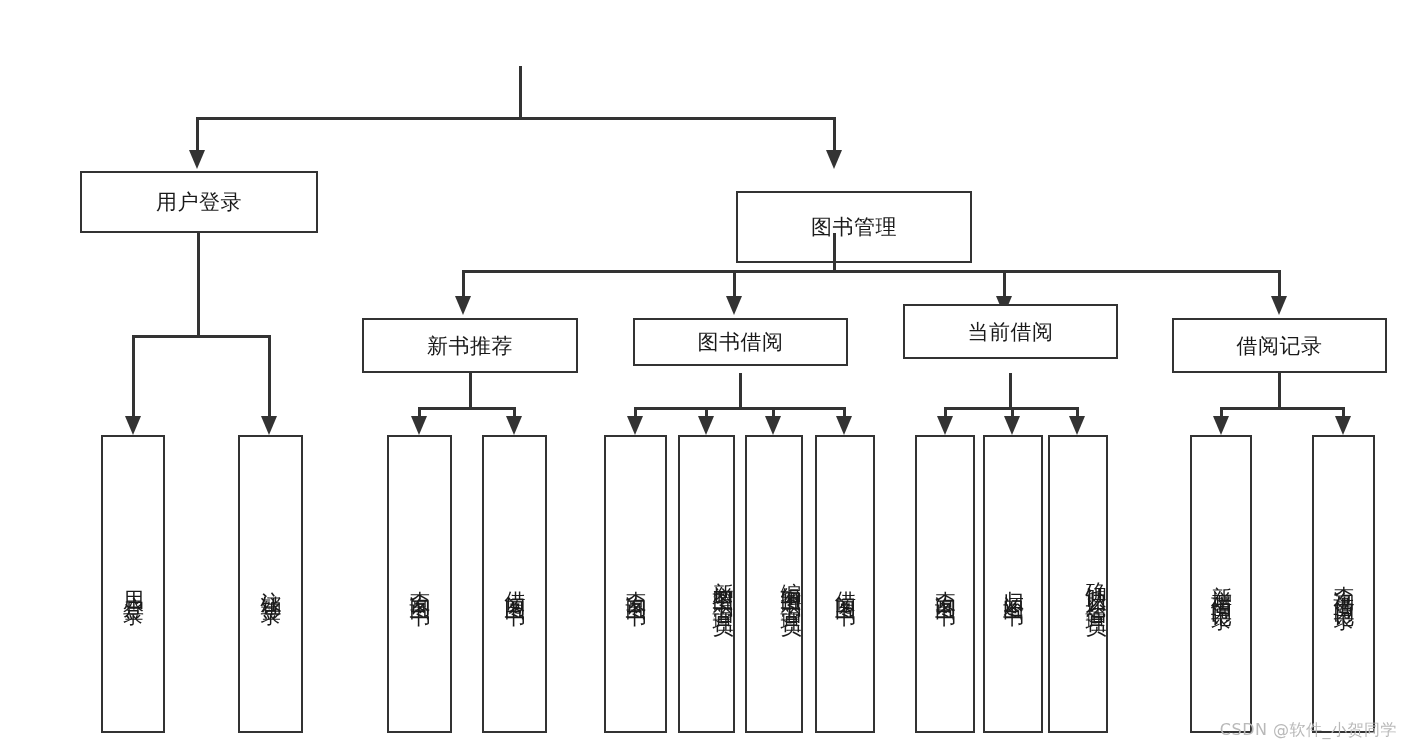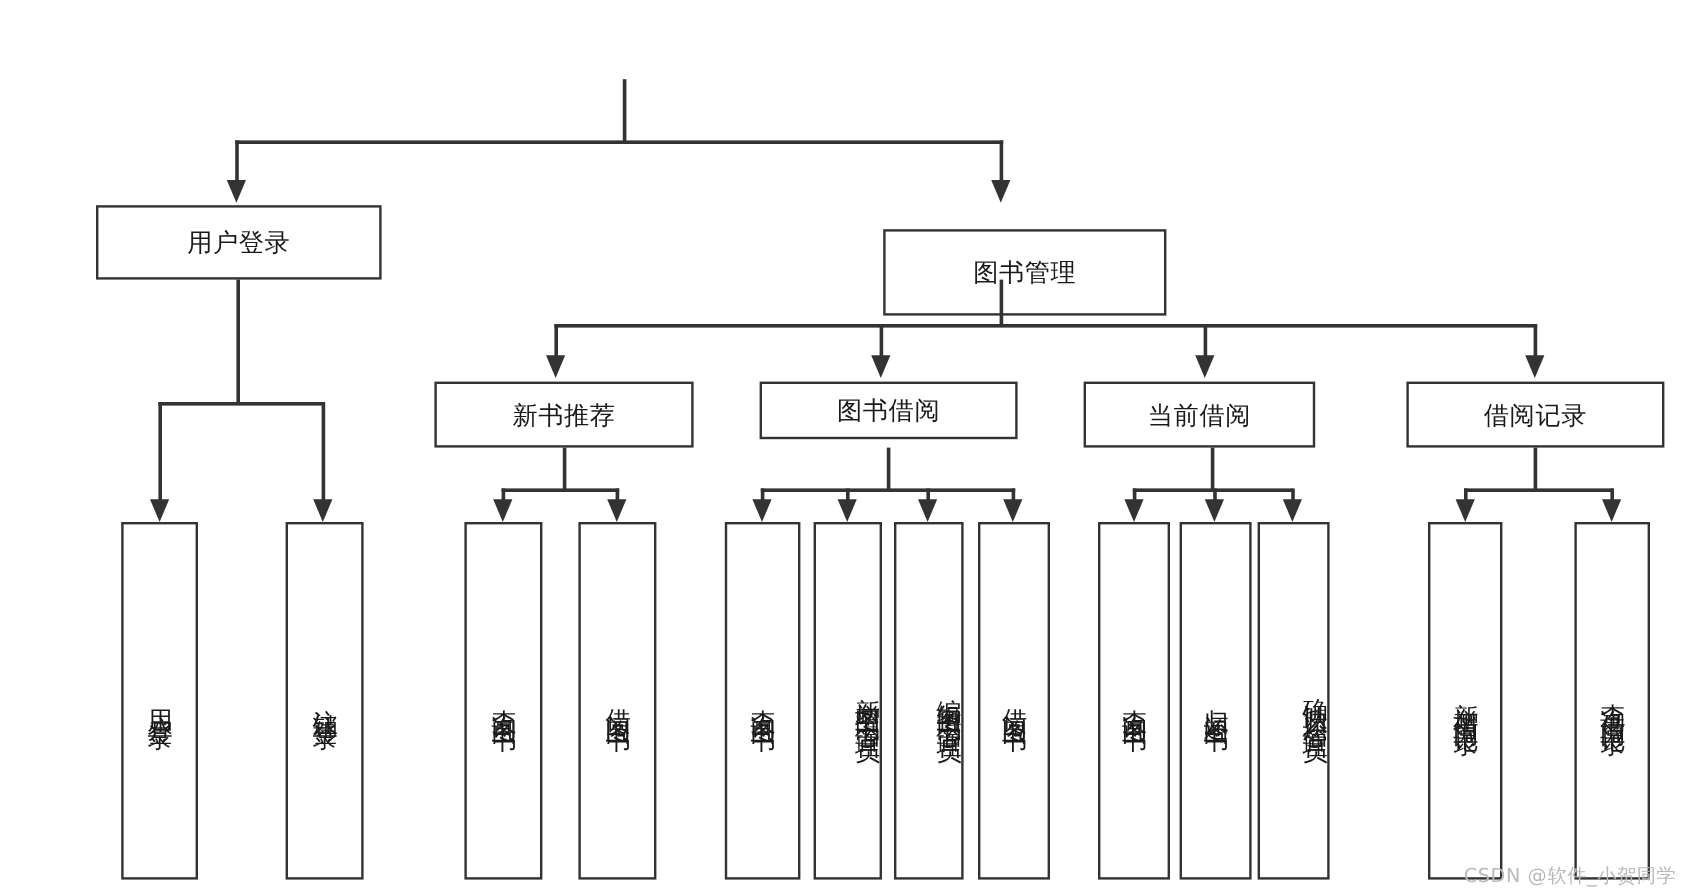--- a/index.html
+++ b/index.html
@@ -125,21 +125,21 @@
   <div class="arrow" style="left:1271px; top:296px;"></div>
 
   <div class="node horizontal" style="left:362px; top:318px; width:216px; height:55px;justify-content:center;">
     <span>新书推荐</span>
   </div>
 
   <div class="node horizontal" style="left:633px; top:318px; width:215px; height:48px;">
     <span>图书借阅</span>
   </div>
 
-  <div class="node horizontal" style="left:903px; top:318px; width:193px; height:55px;text-align:center;">
+  <div class="node horizontal" style="left:903px; top:304px; width:215px; height:55px;text-align:center;">
     <span>当前借阅</span>
   </div>
 
   <div class="node horizontal" style="left:1172px; top:318px; width:215px; height:55px;">
     <span>借阅记录</span>
   </div>
 
   <div class="edge v" style="left:469px; top:373px; width:2.5px; height:36px;"></div>
   <div class="edge h" style="left:418px; top:407px; width:98px; height:2.5px;"></div>
   <div class="edge v" style="left:418px; top:407px; width:2.5px; height:10px;"></div>

